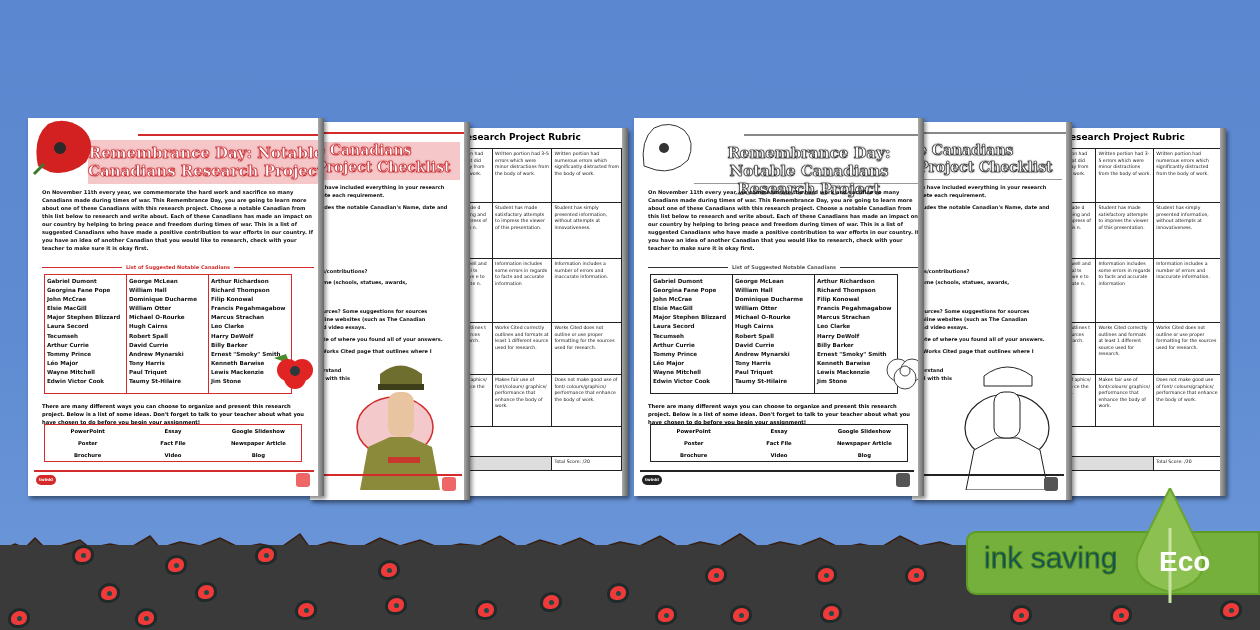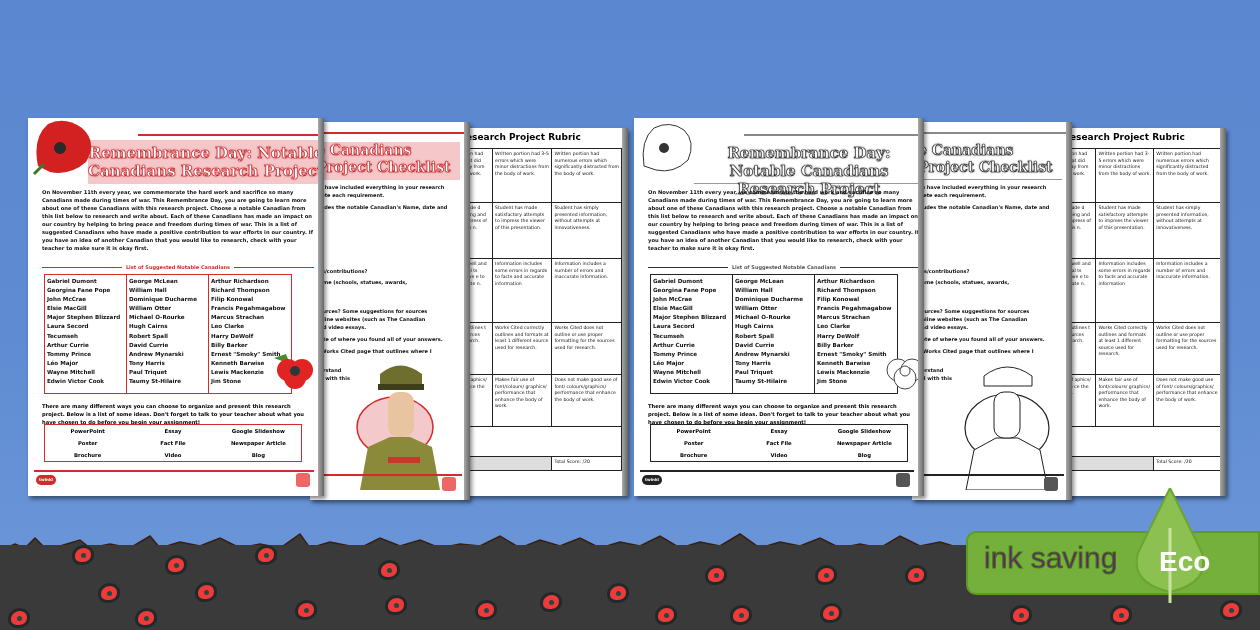--- a/index.html
+++ b/index.html
@@ -36,21 +36,21 @@
 .logo-r{position:absolute;right:14px;top:355px;width:14px;height:14px;border-radius:3px;background:#e66;}
 .bw .logo-r{background:#555}
 .rubric-title{position:absolute;left:0;top:4px;width:160px;font-size:9px;font-weight:bold;padding-left:6px}
 .rubric{position:absolute;left:0;top:20px;width:162px;border-collapse:collapse}
 .rubric td{border:1px solid #222;font-size:4.6px;line-height:6.6px;vertical-align:top;padding:2px;color:#111}
 .checkh{position:absolute;top:8px;left:0;width:150px;height:38px}
 .checkt{font-family:"DejaVu Serif",serif;font-weight:bold;font-size:14px;line-height:17px;color:#fff;-webkit-text-stroke:.6px #c3161c;text-shadow:0 0 2px #c3161c;padding-left:6px}
 .bw .checkt{-webkit-text-stroke:.6px #222;text-shadow:0 0 2px #222}
 .chk{position:absolute;left:6px;font-size:5px;line-height:7.5px;font-weight:bold;color:#111}
 .eco{position:absolute;left:966px;top:531px;width:294px;height:64px;background:#74b03b;border:2px solid #5d9a26;border-radius:10px 0 0 10px}
-.eco-text{position:absolute;left:16px;top:8px;font-size:30px;color:#701a75;font-family:"Liberation Sans",sans-serif;-webkit-text-stroke:1px #3e7a14}
+.eco-text{position:absolute;left:16px;top:8px;font-size:30px;color:#0c4a6e;font-family:"Liberation Sans",sans-serif;-webkit-text-stroke:1px #3e7a14}
 .eco-leaf{position:absolute;left:1130px;top:488px;width:80px;height:115px}
 .eco-word{position:absolute;left:1159px;top:546px;font-size:28px;font-weight:bold;color:#fff;font-family:"Liberation Sans",sans-serif}
 </style>
 </head>
 <body>
 
 <div class="sky"></div>
 <svg class="grass" viewBox="0 0 1260 30" preserveAspectRatio="none">
   <path d="M0 20 L15 14 L25 18 L35 8 L45 18 L60 16 L80 10 L90 18 L110 14 L130 18 L150 6 L160 18 L180 12 L200 16 L220 8 L240 18 L260 14 L280 18 L300 4 L310 18 L330 12 L360 18 L380 8 L400 16 L420 10 L440 18 L460 14 L480 16 L500 6 L520 18 L540 10 L560 16 L580 8 L600 18 L620 12 L640 16 L660 6 L680 18 L700 12 L720 16 L740 4 L760 18 L780 12 L800 16 L820 8 L840 18 L860 14 L880 18 L900 6 L920 16 L940 12 L960 18 L980 10 L1000 16 L1020 6 L1040 18 L1060 12 L1080 16 L1100 8 L1120 18 L1140 12 L1160 16 L1180 6 L1200 18 L1220 12 L1240 16 L1260 10 L1260 30 L0 30 Z" fill="#3a3a3a" stroke="#3a1e0e" stroke-width="1.5"></path>
 </svg>

